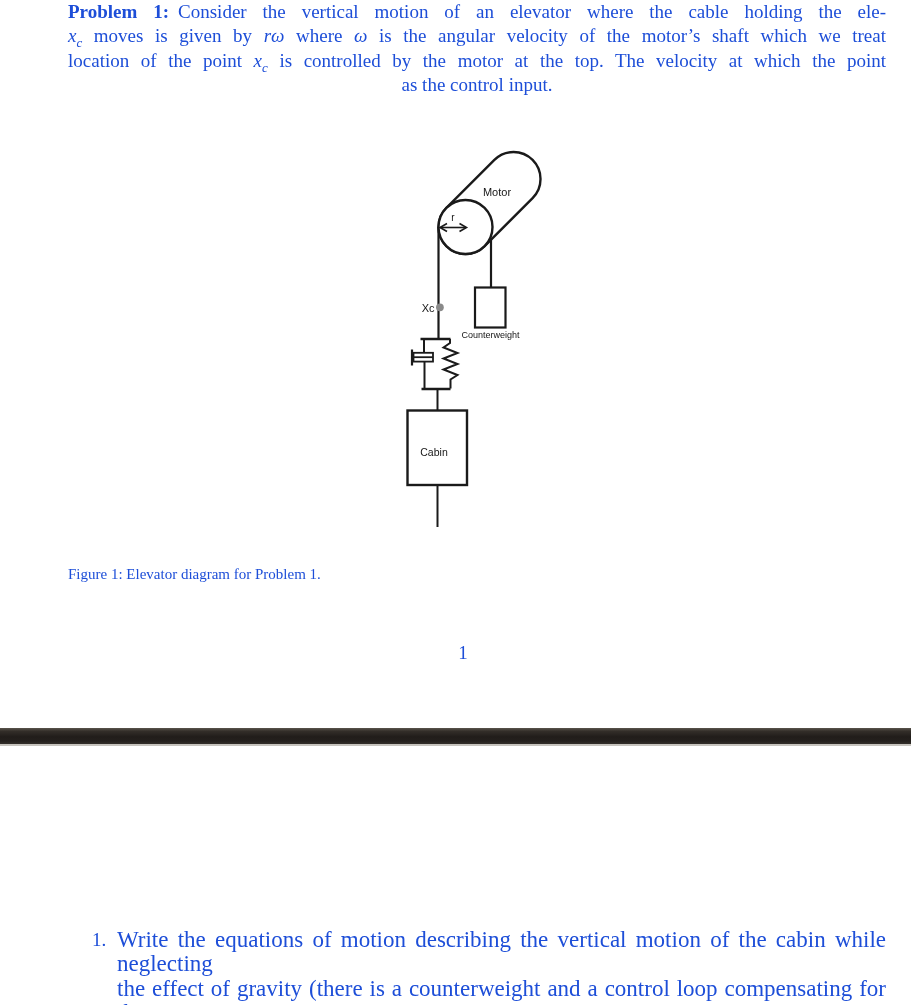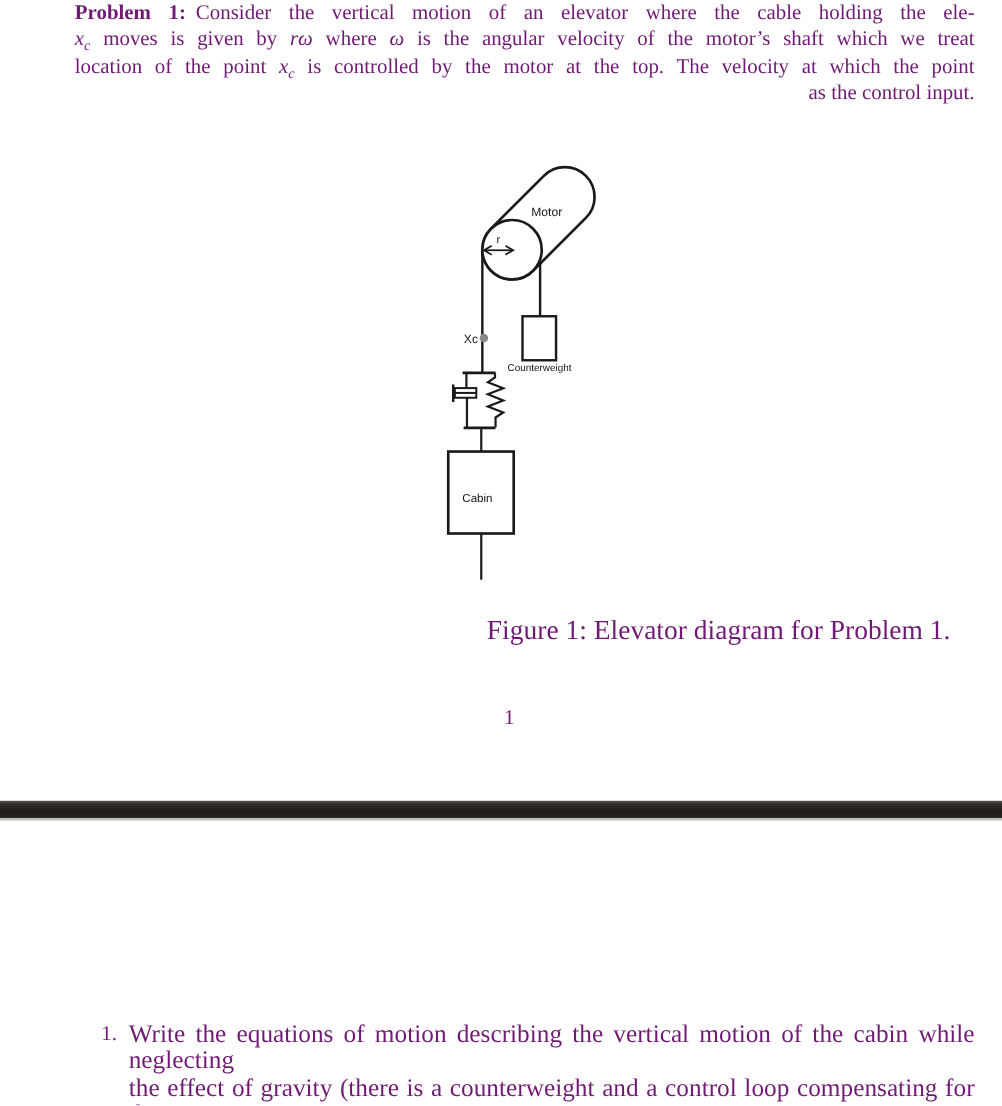--- a/index.html
+++ b/index.html
@@ -1,33 +1,33 @@
 <!DOCTYPE html>
 <html><head>
 <meta charset="utf-8">
 <style>
   html,body{margin:0;padding:0;background:#ffffff;}
   .page{
     position:relative;width:911px;height:1005px;background:#ffffff;overflow:hidden;
-    font-family:"Liberation Serif","DejaVu Serif",serif;color:#701a75;
+    font-family:"Liberation Serif","DejaVu Serif",serif;color:#1d4ed8;
   }
   .para{
     position:absolute;left:68px;top:0;width:818px;
     font-size:19px;line-height:24.3px;
   }
   .jline{text-align:justify;text-align-last:justify;}
-  .leftline{text-align:right;}
+  .leftline{text-align:center;}
   .blead{font-weight:bold;padding-right:9px;}
   .mi{font-style:italic;}
   sub.msub{font-size:13px;line-height:0;font-style:italic;}
   .fig-svg{position:absolute;left:0;top:0;width:911px;height:730px;}
   .fig-svg text{font-family:"Liberation Sans","DejaVu Sans",sans-serif;fill:#161616;}
   .caption{
-    position:absolute;left:68px;top:562px;width:796px;text-align:right;
-    font-size:25px;line-height:24px;
+    position:absolute;left:68px;top:562px;width:796px;text-align:left;
+    font-size:15px;line-height:24px;
   }
   .pagenum{
     position:absolute;left:68px;top:641px;width:790px;text-align:center;
     font-size:19px;line-height:24px;
   }
   .separator{
     position:absolute;left:0;top:728px;width:911px;height:16px;
     background:linear-gradient(180deg,#5a544c 0%,#332e29 20%,#211d1a 55%,#24201d 82%,#332f2b 100%);
     border-bottom:2px solid #c6c3bd;
   }

